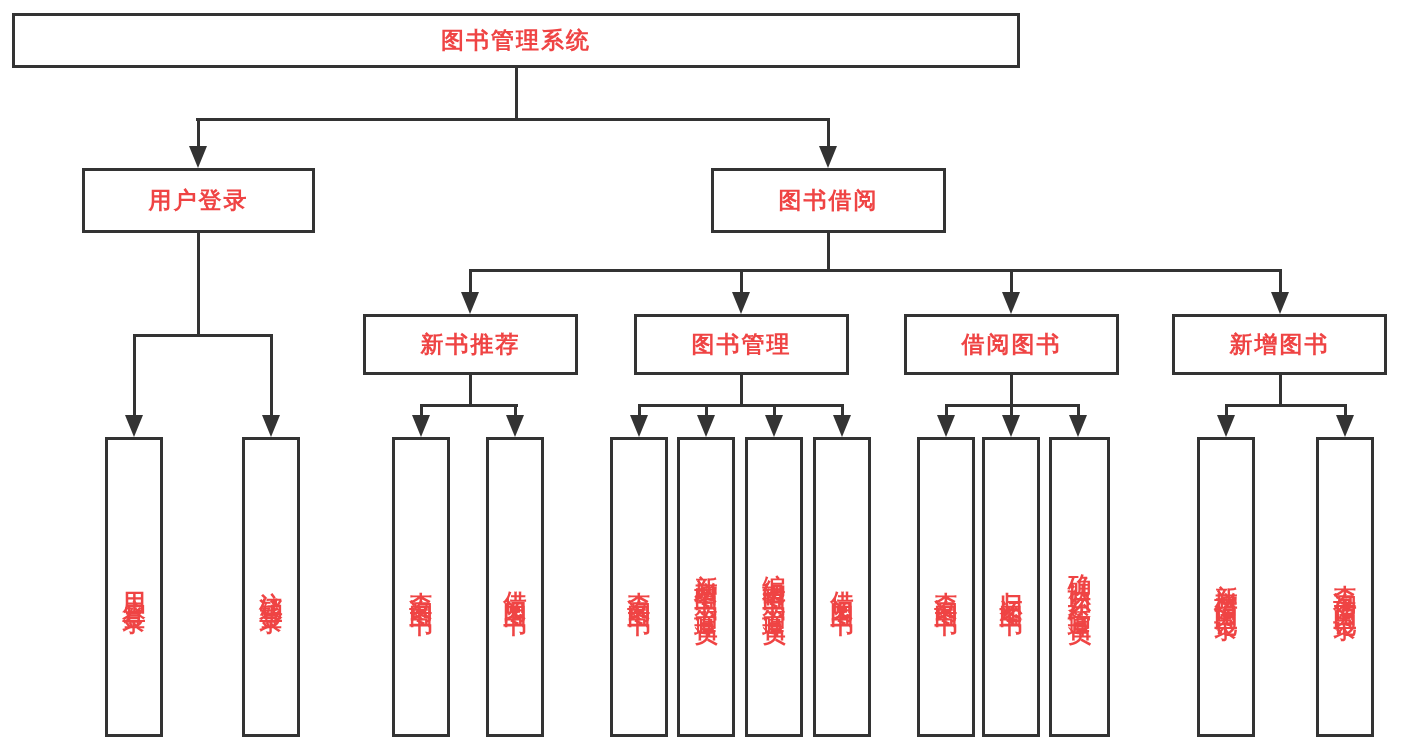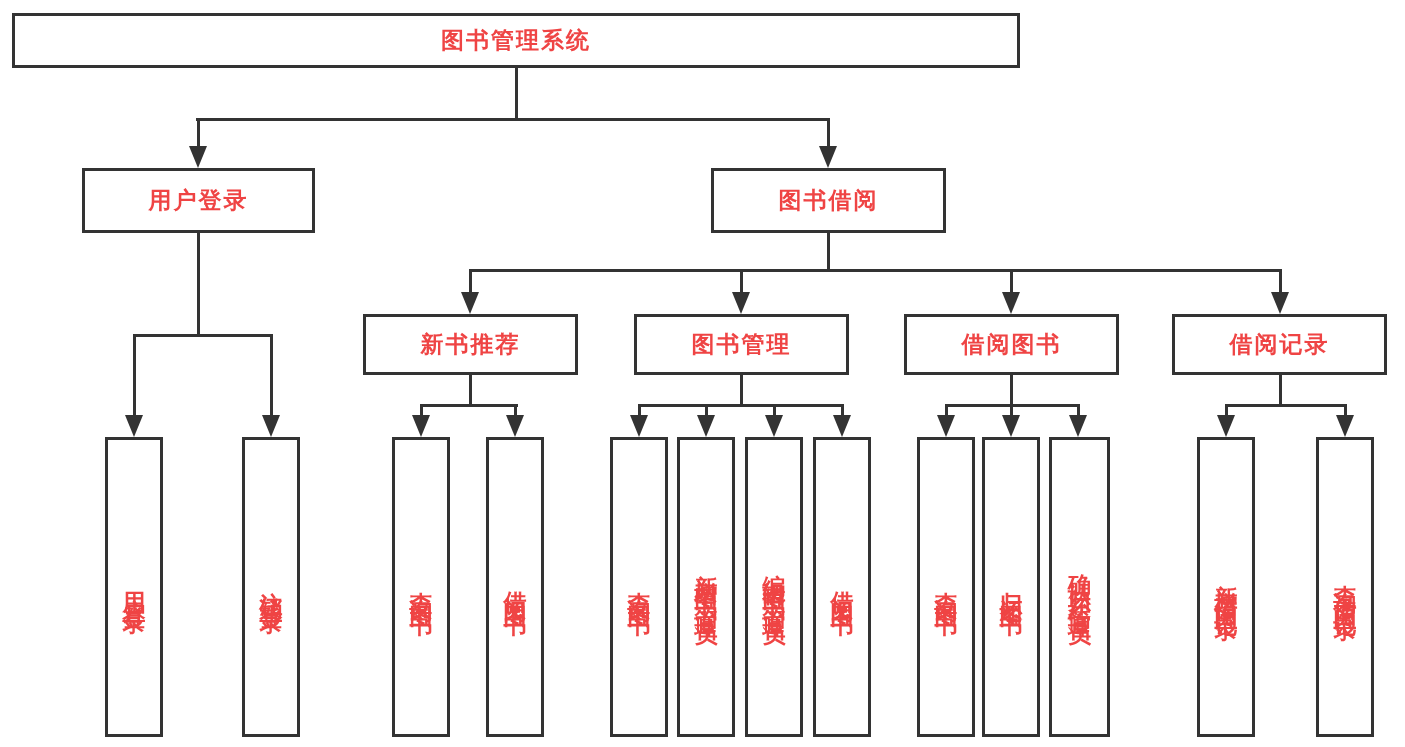--- a/index.html
+++ b/index.html
@@ -89,21 +89,21 @@
   <div class="v-line" style="left:740px; top:269px; height:27px;"></div>
   <div class="arrow-down" style="left:732px; top:292px;"></div>
   <div class="v-line" style="left:1010px; top:269px; height:27px;"></div>
   <div class="arrow-down" style="left:1002px; top:292px;"></div>
   <div class="v-line" style="left:1279px; top:269px; height:27px;"></div>
   <div class="arrow-down" style="left:1271px; top:292px;"></div>
 
   <div class="box" style="left:363px; top:314px; width:215px; height:61px;">新书推荐</div>
   <div class="box" style="left:634px; top:314px; width:215px; height:61px;">图书管理</div>
   <div class="box" style="left:904px; top:314px; width:215px; height:61px;">借阅图书</div>
-  <div class="box" style="left:1172px; top:314px; width:215px; height:61px;">借阅记录</div>
+  <div class="box" style="left:1172px; top:314px; width:215px; height:61px;">新增图书</div>
 
   <div class="v-line" style="left:469px; top:375px; height:31px;"></div>
   <div class="h-line" style="left:420px; top:404px; width:98px;"></div>
   <div class="v-line" style="left:420px; top:404px; height:15px;"></div>
   <div class="arrow-down" style="left:412px; top:415px;"></div>
   <div class="v-line" style="left:514px; top:404px; height:15px;"></div>
   <div class="arrow-down" style="left:506px; top:415px;"></div>
 
   <div class="v-line" style="left:740px; top:375px; height:31px;"></div>
   <div class="h-line" style="left:638px; top:404px; width:206px;"></div>

